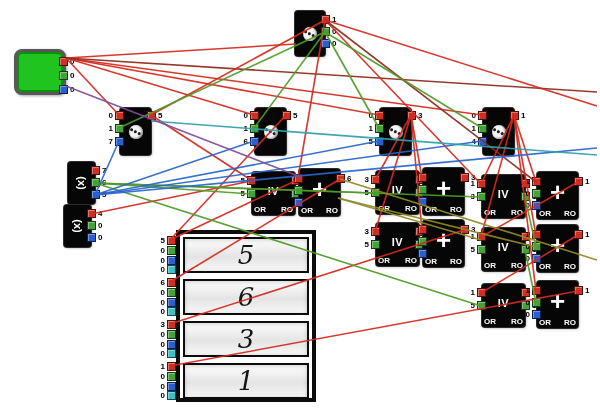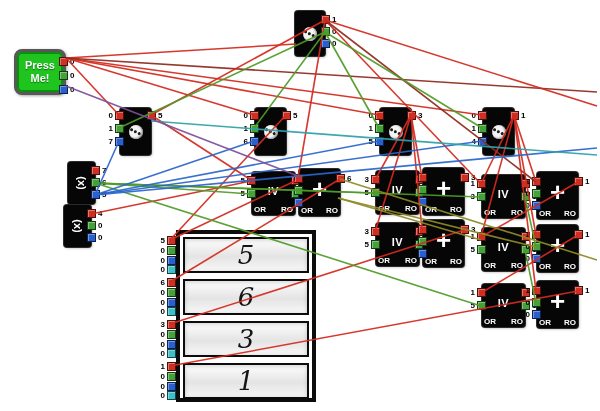--- a/index.html
+++ b/index.html
@@ -35,21 +35,20 @@
         display:flex;align-items:center;justify-content:center;
         box-shadow:inset 0 1px 4px rgba(0,0,0,.18);box-sizing:border-box;}
   .slot-num{font-family:"DejaVu Serif",serif;font-style:italic;font-size:26px;color:#131313;}
   #wires{position:absolute;left:0;top:0;pointer-events:none;}
 </style>
 </head>
 <body>
 
 <div id="canvas">
     <div class="node t-button" style="left: 14px; top: 49px; width: 52px; height: 46px;">
-      <div class="btn-face">Press Me!</div>
       <span class="port" style="background: rgb(208, 48, 36); top: 5px; right: -5px;">
         <span class="pv pv-r">0</span>
       </span>
       <span class="port" style="background: rgb(67, 163, 58); top: 19px; right: -5px;">
         <span class="pv pv-r">0</span>
       </span>
       <span class="port" style="background: rgb(42, 95, 208); top: 33px; right: -5px;">
         <span class="pv pv-r">0</span>
       </span>
     </div>

